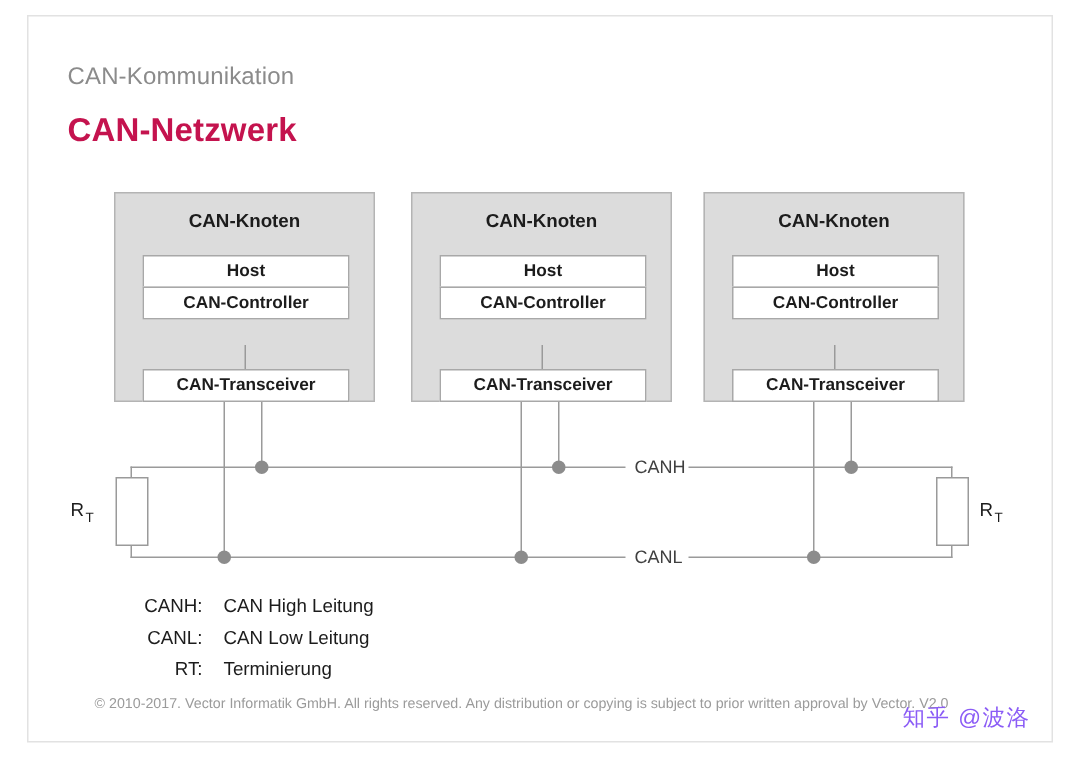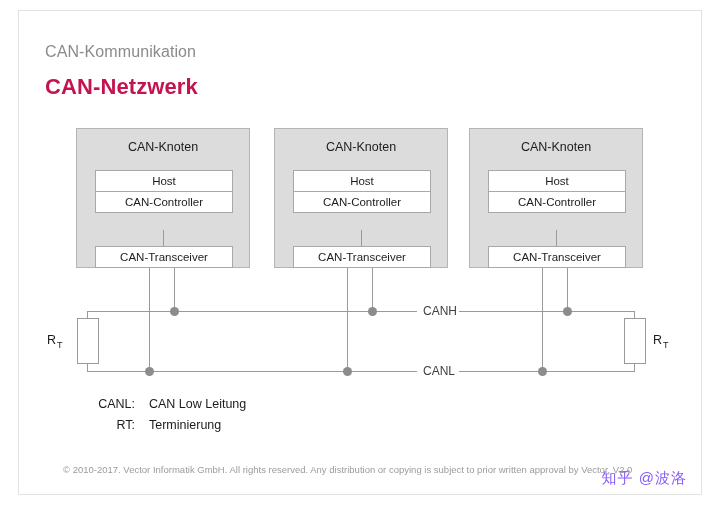--- a/index.html
+++ b/index.html
@@ -65,36 +65,37 @@
     border: 1px solid #b4b4b4;
     box-sizing: border-box;
   }
   .node-title {
     position: absolute;
     left: 0;
     top: 11px;
     width: 100%;
     text-align: center;
     font-size: 12.5px;
-    font-weight: normal;
+    font-weight: bold;
     color: #1c1c1c;
   }
   .layer {
     position: absolute;
     left: 18px;
     width: 138px;
     height: 22px;
     background: #ffffff;
     border: 1px solid #a8a8a8;
     box-sizing: border-box;
     font-size: 11.5px;
     color: #1c1c1c;
     text-align: center;
     line-height: 20px;
     white-space: nowrap;
+    font-weight: bold;
   }
   .layer-host        { top: 41px; }
   .layer-controller  { top: 62px; }
   .layer-transceiver { top: 117px; }
 
   
   .inner-link {
     position: absolute;
     left: 86px;
     width: 1px;
@@ -260,20 +261,24 @@
     <div class="resistor" style="left:605px; top:307px;"></div>
     <div class="rt-label" style="left:634px; top:322px;"><span>R</span><span class="sub">T</span></div>
 
     <div class="bus-label" style="left:404px; top:293px;">CANH</div>
     <div class="bus-label" style="left:404px; top:353px;">CANL</div>
 
   </div>
 
   <div id="legend">
     <div class="legend-row">
+      <div class="legend-key">CANH:</div>
+      <div class="legend-val">CAN High Leitung</div>
+    </div>
+    <div class="legend-row">
       <div class="legend-key">CANL:</div>
       <div class="legend-val">CAN Low Leitung</div>
     </div>
     <div class="legend-row">
       <div class="legend-key">RT:</div>
       <div class="legend-val">Terminierung</div>
     </div>
   </div>
 
   <div id="footer">© 2010-2017. Vector Informatik GmbH. All rights reserved. Any distribution or copying is subject to prior written approval by Vector. V2.0</div>

